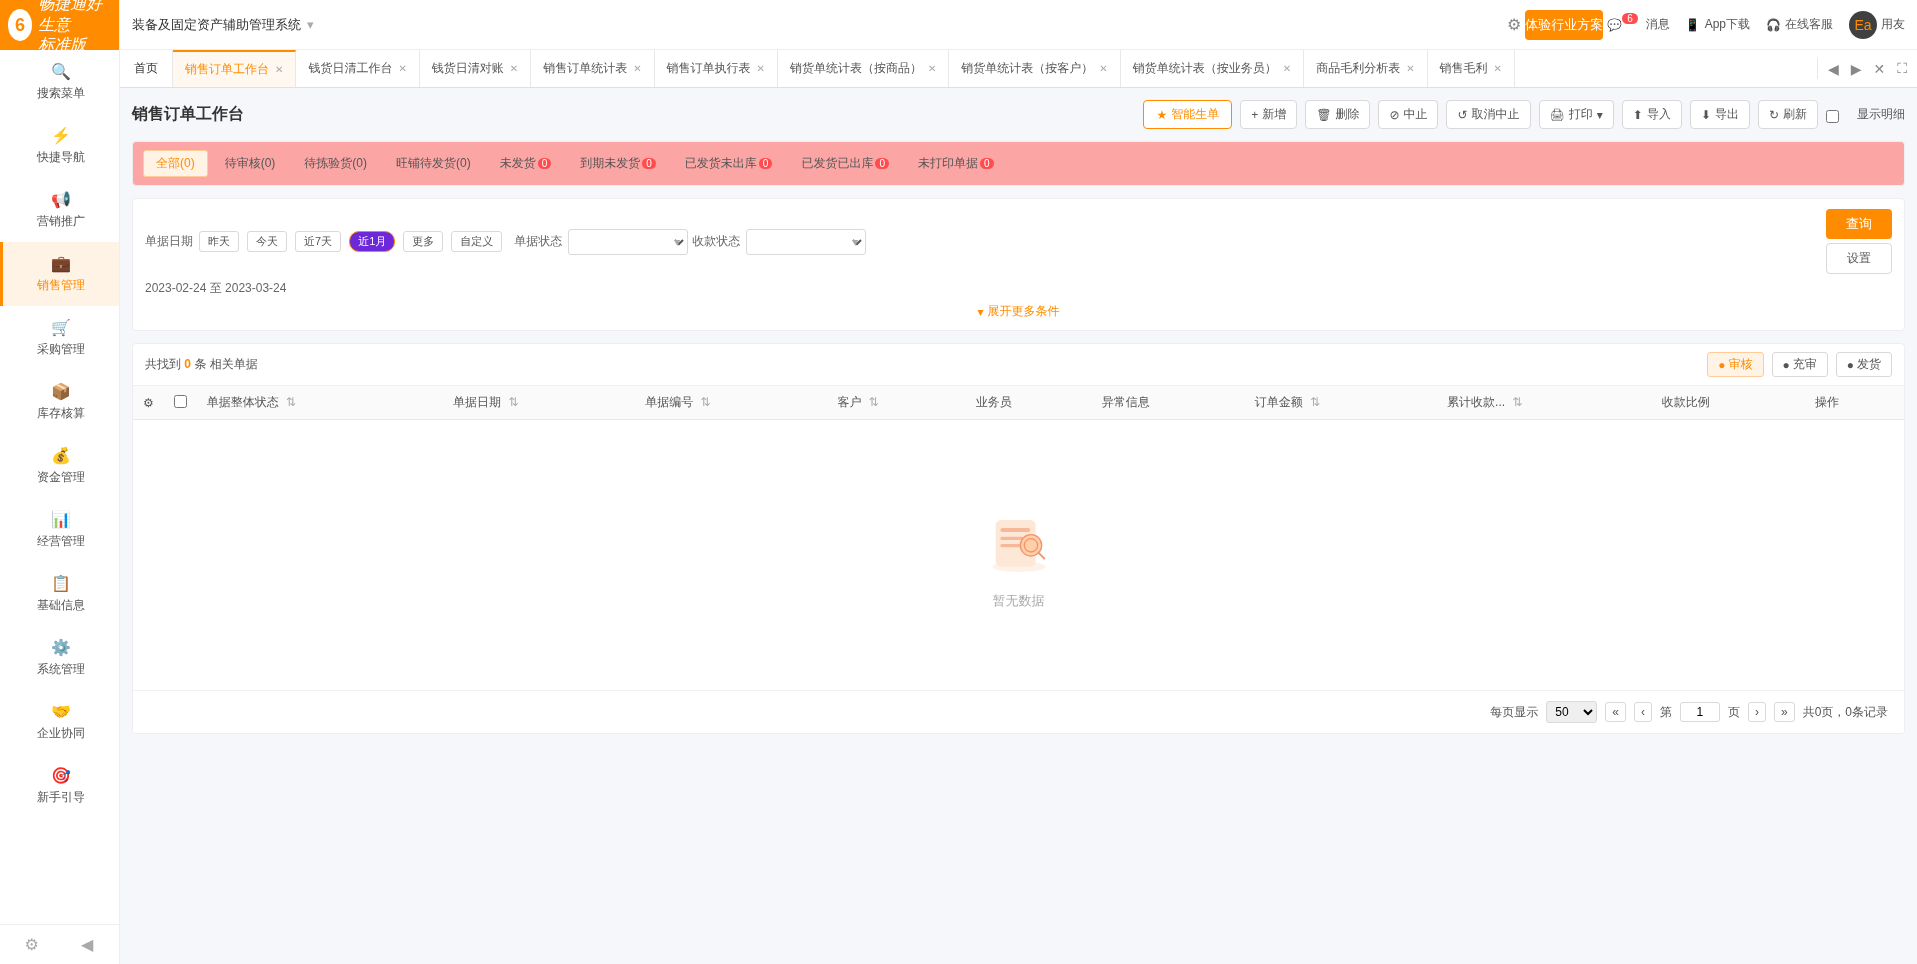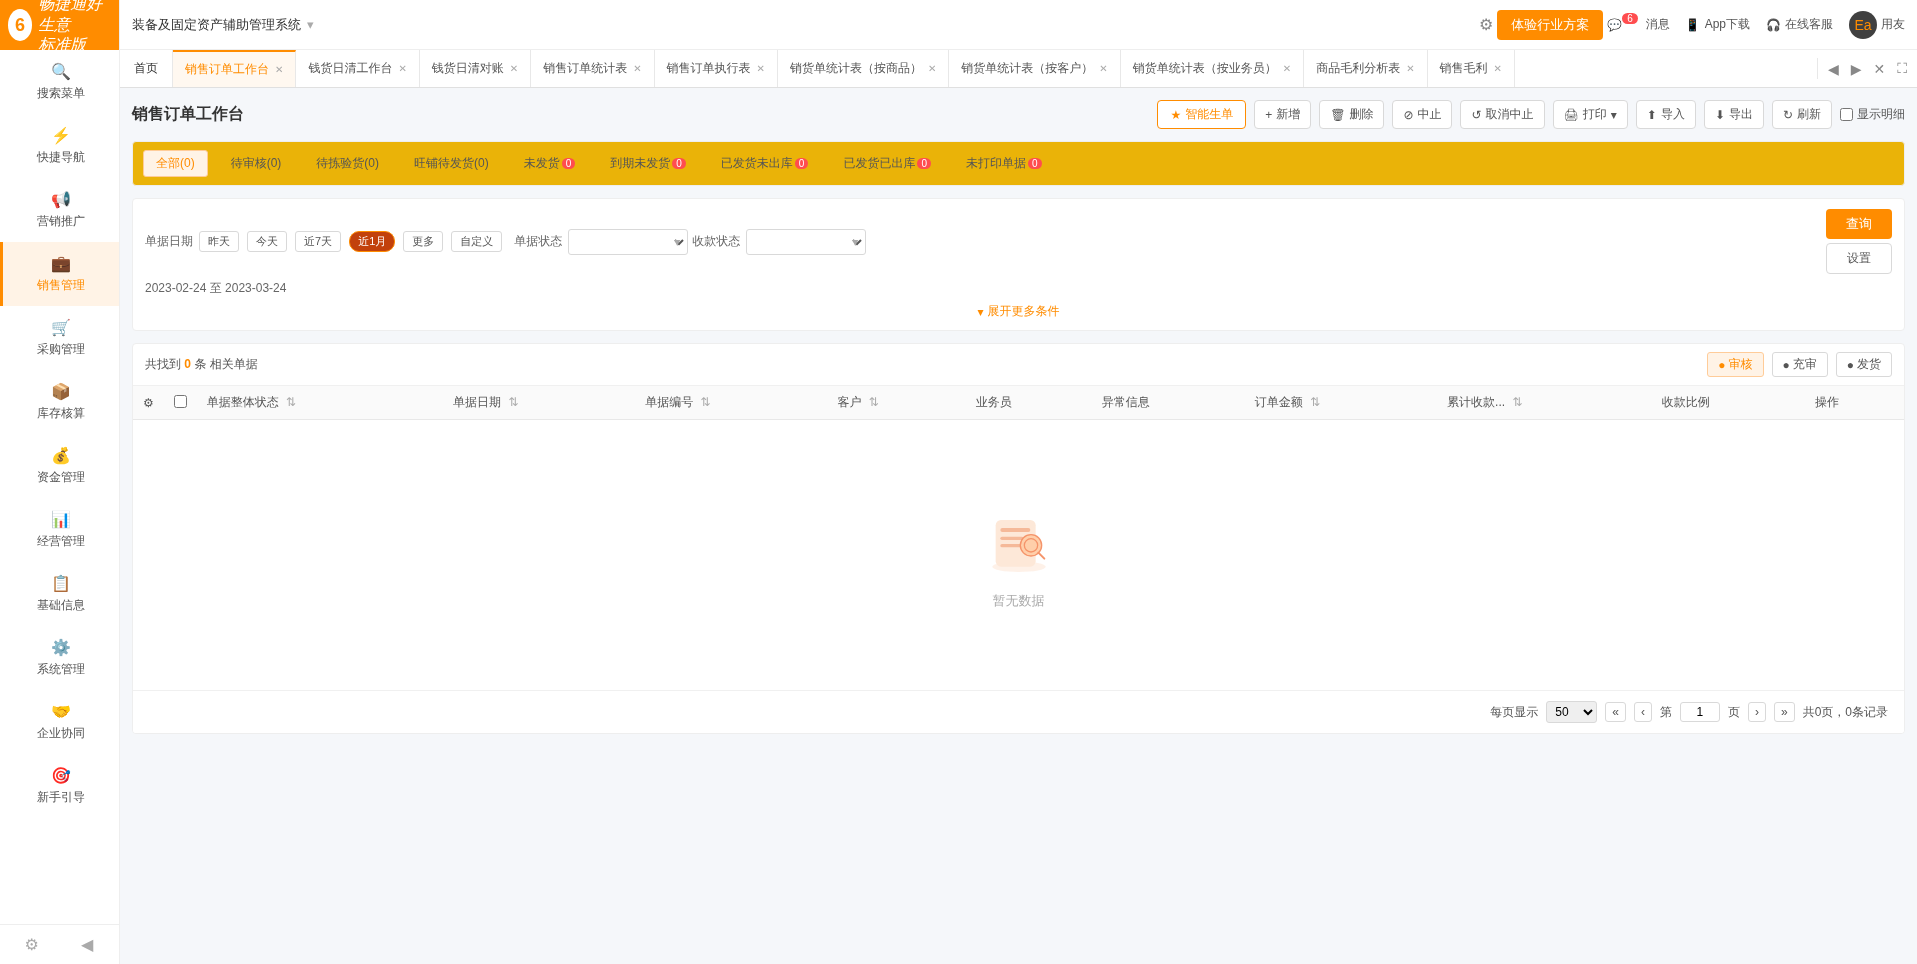--- a/index.html
+++ b/index.html
@@ -17,21 +17,21 @@
     .sidebar-bottom-btn { flex: 1; display: flex; align-items: center; justify-content: center; color: #aaa; cursor: pointer; font-size: 16px; }
     
     
     .main { flex: 1; display: flex; flex-direction: column; overflow: hidden; }
     
     
     .topbar { height: 50px; background: #fff; display: flex; align-items: center; padding: 0 12px; border-bottom: 1px solid #eee; gap: 4px; flex-shrink: 0; }
     .topbar-title { font-size: 13px; color: #333; flex: 1; display: flex; align-items: center; gap: 6px; }
     .topbar-dropdown { color: #aaa; cursor: pointer; }
     .topbar-gear { color: #888; cursor: pointer; font-size: 16px; }
-    .topbar-btn-orange { background: #ff8c00; color: #fff; border: none; padding: 6px 14px; border-radius: 4px; cursor: pointer; font-size: 13px; }
+    .topbar-btn-orange { background: #ff8c00; color: #fff; border: none; padding: 6px 0; border-radius: 4px; cursor: pointer; font-size: 13px; }
     .topbar-right { display: flex; align-items: center; gap: 16px; color: #555; font-size: 12px; }
     .topbar-right-item { display: flex; align-items: center; gap: 4px; cursor: pointer; }
     .badge { background: #ff4d4f; color: #fff; border-radius: 10px; padding: 0 5px; font-size: 10px; position: relative; top: -6px; left: -4px; }
     .user-avatar { width: 28px; height: 28px; background: #404040; border-radius: 50%; display: flex; align-items: center; justify-content: center; color: #ff8c00; font-size: 14px; }
     
     
     .tabbar { height: 38px; background: #fff; display: flex; align-items: center; border-bottom: 1px solid #e0e0e0; overflow: hidden; flex-shrink: 0; }
     .tab { padding: 0 12px; height: 38px; display: flex; align-items: center; gap: 6px; cursor: pointer; color: #555; font-size: 12px; border-right: 1px solid #e8e8e8; white-space: nowrap; flex-shrink: 0; }
     .tab.active { background: #fff8f0; color: #ff8c00; border-top: 2px solid #ff8c00; }
     .tab-close { color: #aaa; font-size: 10px; cursor: pointer; }
@@ -45,33 +45,33 @@
     
     .page-header { display: flex; align-items: center; justify-content: space-between; margin-bottom: 12px; }
     .page-title { font-size: 16px; font-weight: bold; color: #333; }
     .page-actions { display: flex; align-items: center; gap: 8px; }
     .btn-smart { background: #fff; border: 1px solid #ff8c00; color: #ff8c00; padding: 5px 12px; border-radius: 4px; cursor: pointer; font-size: 12px; display: flex; align-items: center; gap: 4px; }
     .btn-action { background: #fff; border: 1px solid #d9d9d9; color: #555; padding: 5px 10px; border-radius: 4px; cursor: pointer; font-size: 12px; display: flex; align-items: center; gap: 4px; }
     .btn-query { background: #ff8c00; color: #fff; border: none; padding: 6px 20px; border-radius: 4px; cursor: pointer; font-size: 13px; }
     .btn-settings { background: #fff; border: 1px solid #d9d9d9; color: #555; padding: 6px 16px; border-radius: 4px; cursor: pointer; font-size: 12px; }
     
     
-    .subtabs { display: flex; align-items: center; gap: 11px; margin-bottom: 12px; background: #eab308; padding: 8px 10px; border-radius: 4px; border: 1px solid #eee; }
+    .subtabs { display: flex; align-items: center; gap: 5px; margin-bottom: 12px; background: #fca5a5; padding: 8px 10px; border-radius: 4px; border: 1px solid #eee; }
     .subtab { padding: 4px 12px; border-radius: 3px; cursor: pointer; color: #555; font-size: 12px; white-space: nowrap; }
     .subtab.active { background: #fff3e6; color: #ff8c00; border: 1px solid #ffcc99; }
     .subtab-badge { background: #ff4d4f; color: #fff; border-radius: 10px; padding: 0 4px; font-size: 10px; margin-left: 2px; }
     
     
     .filter-area { background: #fff; padding: 10px 12px; border-radius: 4px; margin-bottom: 12px; border: 1px solid #eee; }
     .filter-row { display: flex; align-items: center; gap: 12px; }
     .filter-item { display: flex; align-items: center; gap: 6px; font-size: 12px; color: #555; }
     .filter-label { color: #666; white-space: nowrap; }
     .filter-date-btns { display: flex; gap: 8px; }
     .date-btn { padding: 2px 8px; border: 1px solid #d9d9d9; border-radius: 3px; cursor: pointer; color: #555; font-size: 11px; background: #fff; }
-    .date-btn.active { background: #c2410c; color: #fff; border-color: #ff8c00; border-radius: 10px; }
+    .date-btn.active { background: #6d28d9; color: #fff; border-color: #ff8c00; border-radius: 10px; }
     .filter-date-range { color: #666; font-size: 12px; margin-top: 2px; }
     .filter-select { border: 1px solid #d9d9d9; padding: 4px 8px; border-radius: 3px; color: #555; font-size: 12px; background: #fff; cursor: pointer; min-width: 120px; }
     .expand-more { color: #ff8c00; cursor: pointer; font-size: 12px; display: flex; align-items: center; gap: 4px; justify-content: center; margin-top: 6px; }
     .filter-actions { display: flex; flex-direction: column; gap: 4px; margin-left: auto; }
     
     
     .table-area { background: #fff; border-radius: 4px; border: 1px solid #eee; overflow: hidden; }
     .table-top { padding: 8px 12px; display: flex; align-items: center; justify-content: space-between; border-bottom: 1px solid #f0f0f0; }
     .table-count { font-size: 12px; color: #555; }
     .table-count-num { color: #ff8c00; font-weight: bold; }
@@ -292,21 +292,21 @@
           <span>导入</span>
         </button>
         <button class="btn-action">
           <span>⬇</span>
           <span>导出</span>
         </button>
         <button class="btn-action">
           <span>↻</span>
           <span>刷新</span>
         </button>
-        <label style="display:flex;align-items:center;gap:4px;font-size:12px;color:#555;cursor:pointer;">
+        <label style="display:flex;align-items:flex-end;gap:18px;font-size:12px;color:#555;cursor:pointer;">
           <input type="checkbox" style="">
           <span>显示明细</span>
         </label>
       </div>
     </div>
 
     <div class="subtabs">
       <div class="subtab active">全部(0)</div>
       <div class="subtab">待审核(0)</div>
       <div class="subtab">待拣验货(0)</div>

